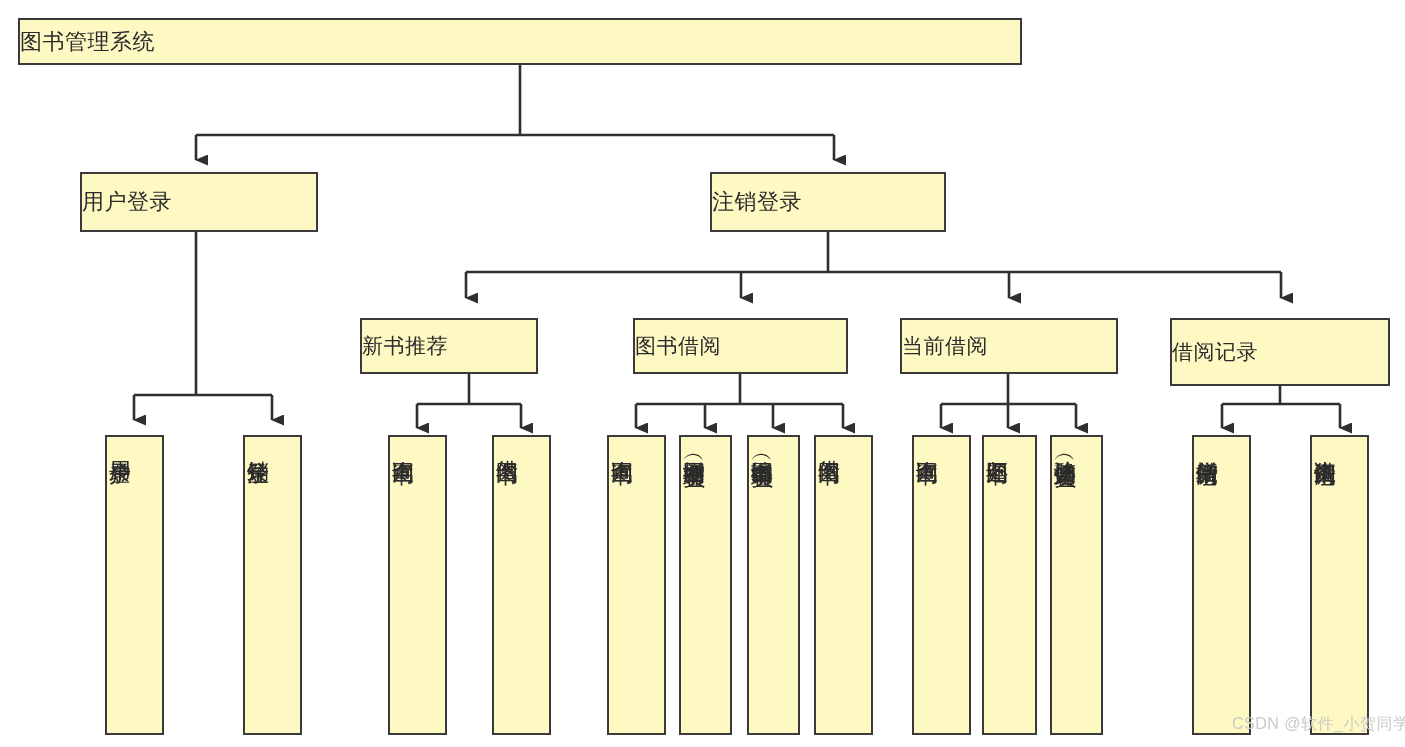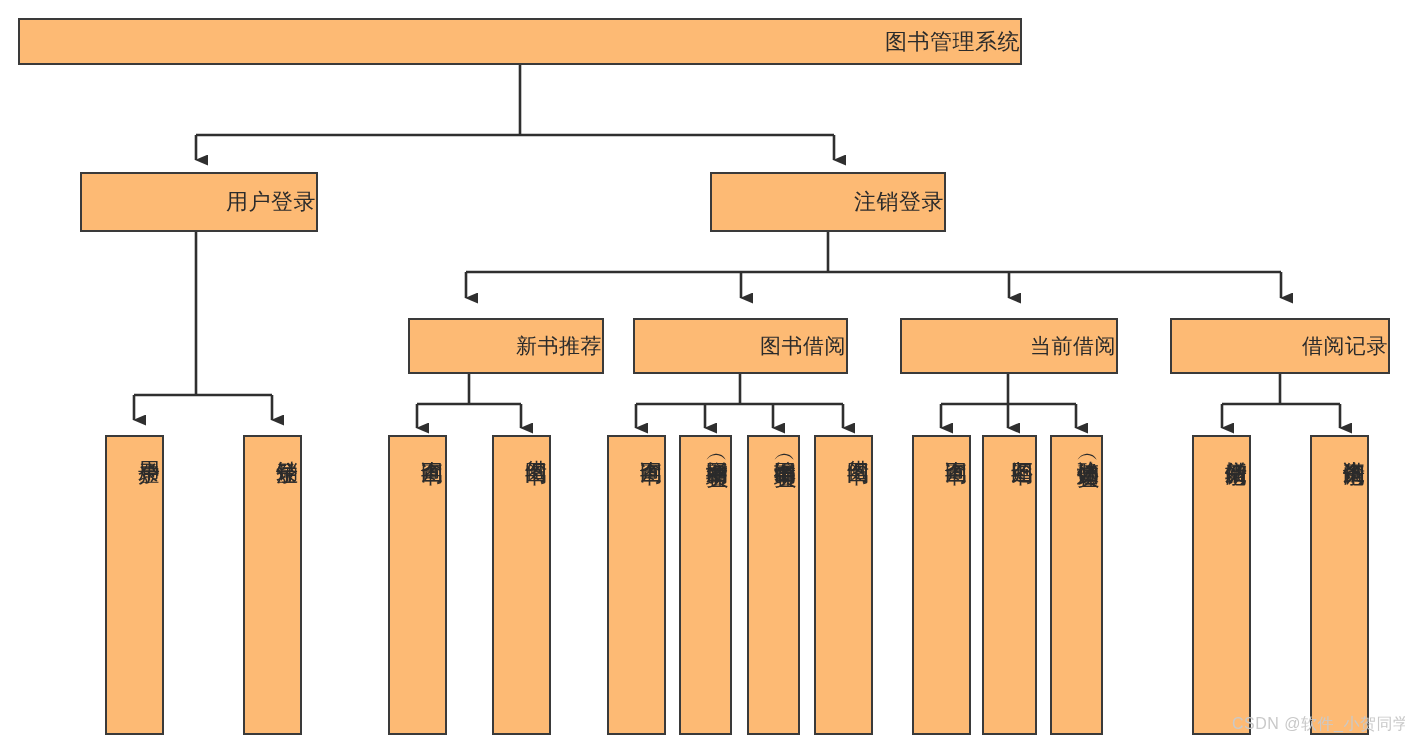--- a/index.html
+++ b/index.html
@@ -6,25 +6,25 @@
   body{
     font-family:"Liberation Sans","DejaVu Sans",sans-serif;
     width:1405px;height:747px;overflow:hidden;position:relative;
   }
   #canvas{position:relative;width:1405px;height:747px;background:#ffffff;}
   svg#wires{position:absolute;left:0;top:0;width:1405px;height:747px;pointer-events:none;}
 
   .node{
     position:absolute;
     box-sizing:border-box;
-    background:#fdba74;
+    background:#fef9c3;
     border:2px solid #3a3a3a;
     display:flex;
     align-items:center;
-    justify-content:flex-end;
+    justify-content:flex-start;
     color:#2b2b2b;
     z-index:2;
   }
   .node .lbl{
     display:block;
     text-align:center;
     line-height:1.15;
     white-space:nowrap;
   }
   
@@ -114,30 +114,30 @@
     <span class="lbl">图书管理系统</span>
   </div>
 
   <div class="node h lvl1" style="left:80px;top:172px;width:238px;height:60px;">
     <span class="lbl">用户登录</span>
   </div>
   <div class="node h lvl1" style="left:710px;top:172px;width:236px;height:60px;">
     <span class="lbl">注销登录</span>
   </div>
 
-  <div class="node h" style="left:360px;top:318px;width:196px;height:56px;margin-left:48px;">
+  <div class="node h" style="left:360px;top:318px;width:178px;height:56px;">
     <span class="lbl">新书推荐</span>
   </div>
   <div class="node h" style="left:633px;top:318px;width:215px;height:56px;">
     <span class="lbl">图书借阅</span>
   </div>
   <div class="node h" style="left:900px;top:318px;width:218px;height:56px;">
     <span class="lbl">当前借阅</span>
   </div>
-  <div class="node h" style="left:1170px;top:318px;width:220px;height:56px;">
+  <div class="node h" style="left:1170px;top:318px;width:220px;height:68px;">
     <span class="lbl">借阅记录</span>
   </div>
 
   <div class="node v" style="left:105px;top:435px;width:59px;height:300px;">
     <span class="lbl">用户登录</span>
   </div>
   <div class="node v" style="left:243px;top:435px;width:59px;height:300px;">
     <span class="lbl">注销登录</span>
   </div>
 

